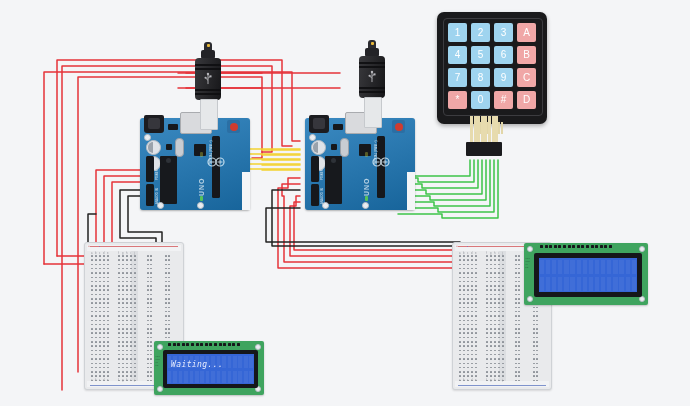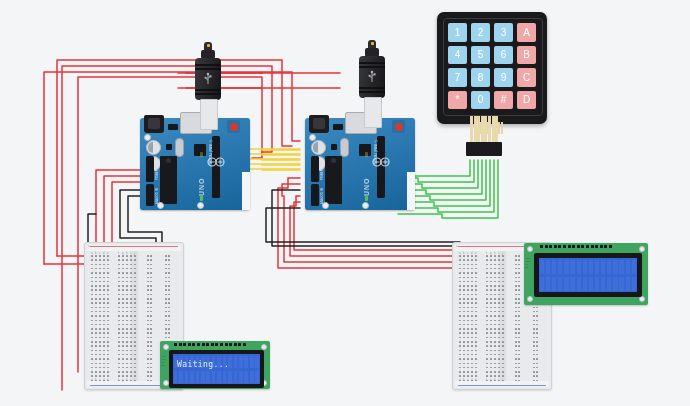--- a/index.html
+++ b/index.html
@@ -1218,21 +1218,21 @@
         <i style="left: 11.2px;"></i>
         <i style="left: 14.8px;"></i>
         <i style="left: 18.4px;"></i>
         <i style="left: 22px;"></i>
         <i style="left: 25.6px;"></i>
         <i style="left: 29.2px;"></i>
       </div>
     <div class="blk"></div>
   </div>
 
-  <div class="part lcd" style="left:160px;top:341px;width:110px;height:48px;">
+  <div class="part lcd" style="left:154px;top:341px;width:110px;height:54px;font-style:italic;">
     <div class="tophdr" id="lcdLhdr" style="left:14px;">
         <i></i>
         <i></i>
         <i></i>
         <i></i>
         <i></i>
         <i></i>
         <i></i>
         <i></i>
         <i></i>

